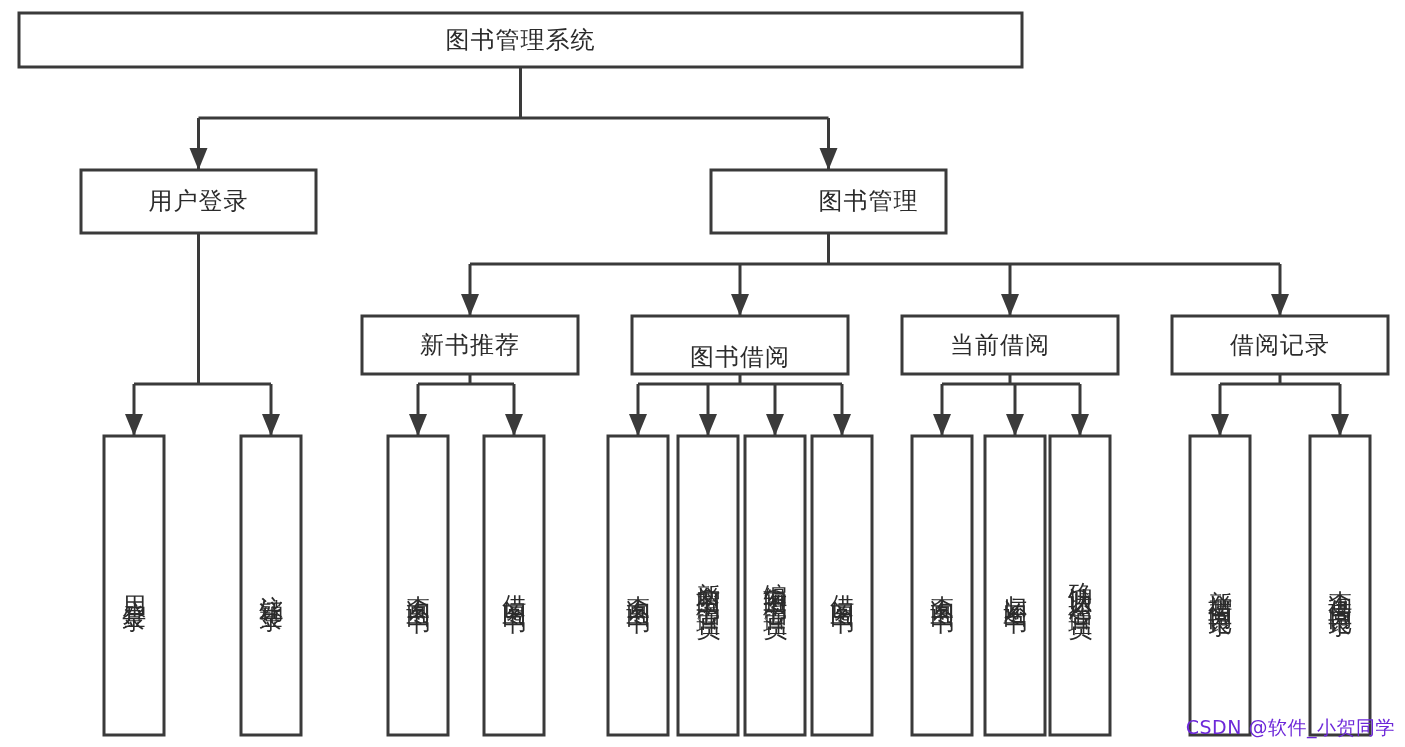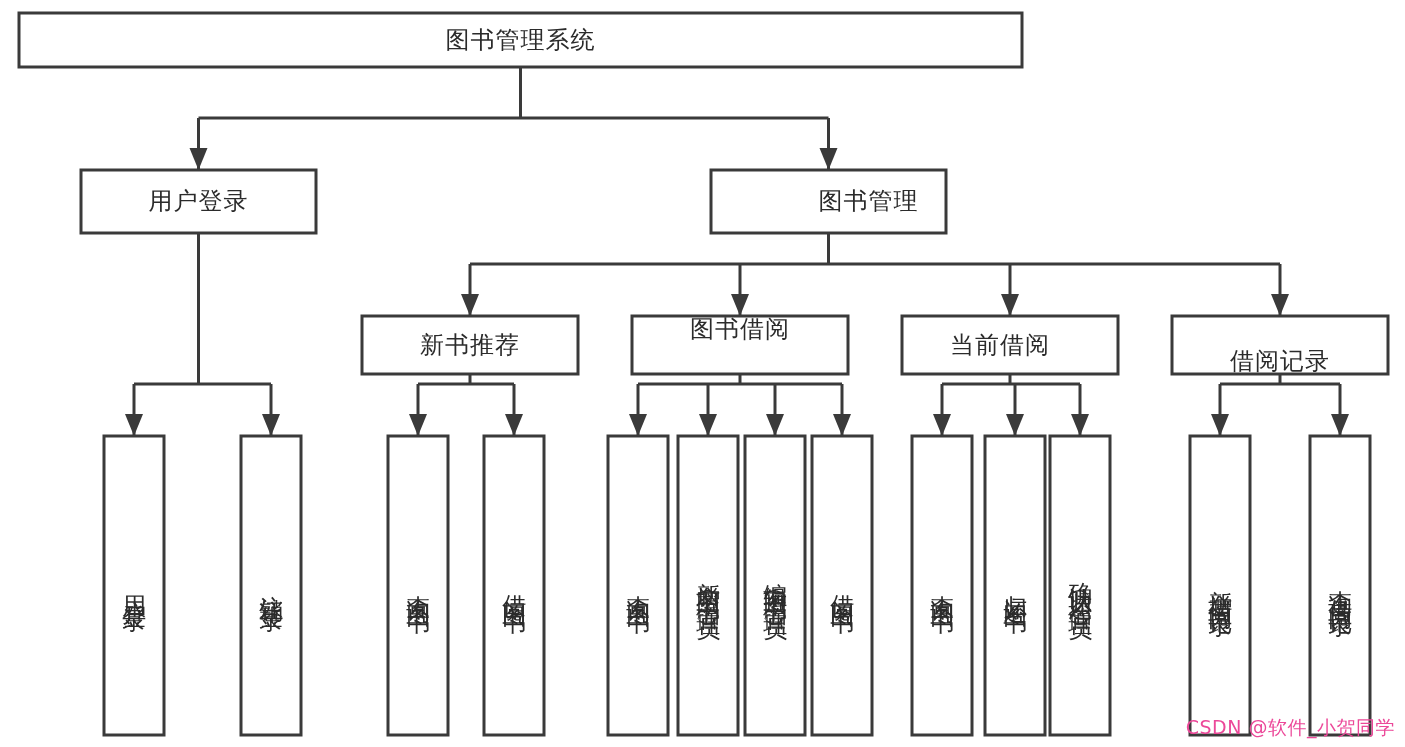--- a/index.html
+++ b/index.html
@@ -63,21 +63,21 @@
     text-orientation: upright;
     font-size: 24px;
     letter-spacing: 5px;
     line-height: 1.35;
   }
   .watermark {
     position: absolute;
     right: 10px;
     bottom: 6px;
     font-size: 19px;
-    color: #ec4899;
+    color: #6d28d9;
     font-family: "DejaVu Sans", "Liberation Sans", sans-serif;
     letter-spacing: 0.5px;
     white-space: nowrap;
   }
 </style>
 </head>
 <body>
 
 <div id="diagram-root">
   <svg id="flow" viewBox="0 0 1405 747">
@@ -156,23 +156,23 @@
         <rect x="1050" y="436" width="60" height="299" class="nodebox"></rect>
         <rect x="1190" y="436" width="60" height="299" class="nodebox"></rect>
         <rect x="1310" y="436" width="60" height="299" class="nodebox"></rect>
       </g>
   </svg>
   <div id="labels-layer">
       <div class="node-label horizontal" style="left: 19px; top: 13px; width: 1003px; height: 54px;">图书管理系统</div>
       <div class="node-label horizontal" style="left: 81px; top: 170px; width: 235px; height: 63px;">用户登录</div>
       <div class="node-label horizontal" style="left: 711px; top: 170px; width: 235px; height: 63px; padding-left: 40px;">图书管理</div>
       <div class="node-label horizontal" style="left: 362px; top: 316px; width: 216px; height: 58px;">新书推荐</div>
-      <div class="node-label horizontal" style="left: 632px; top: 300px; width: 216px; height: 58px; text-align: center;">图书借阅</div>
+      <div class="node-label horizontal" style="left: 632px; top: 328px; width: 216px; height: 58px; text-align: center;">图书借阅</div>
       <div class="node-label horizontal" style="left: 902px; top: 316px; width: 196px; height: 58px;">当前借阅</div>
-      <div class="node-label horizontal" style="left: 1172px; top: 332px; width: 216px; height: 58px; border-radius: 25px;">借阅记录</div>
+      <div class="node-label horizontal" style="left: 1172px; top: 316px; width: 216px; height: 58px; border-radius: 25px;">借阅记录</div>
       <div class="node-label vertical" style="left: 104px; top: 436px; width: 60px; height: 299px;">用户登录</div>
       <div class="node-label vertical" style="left: 241px; top: 436px; width: 60px; height: 299px;">注销登录</div>
       <div class="node-label vertical" style="left: 388px; top: 436px; width: 60px; height: 299px;">查询图书</div>
       <div class="node-label vertical" style="left: 484px; top: 436px; width: 60px; height: 299px;">借阅图书</div>
       <div class="node-label vertical" style="left: 608px; top: 436px; width: 60px; height: 299px;">查询图书</div>
       <div class="node-label vertical" style="left: 678px; top: 436px; width: 60px; height: 299px;">新增图书（管理员）</div>
       <div class="node-label vertical" style="left: 745px; top: 436px; width: 60px; height: 299px;">编辑图书（管理员）</div>
       <div class="node-label vertical" style="left: 812px; top: 436px; width: 60px; height: 299px;">借阅图书</div>
       <div class="node-label vertical" style="left: 912px; top: 436px; width: 60px; height: 299px;">查询图书</div>
       <div class="node-label vertical" style="left: 985px; top: 436px; width: 60px; height: 299px;">归还图书</div>

